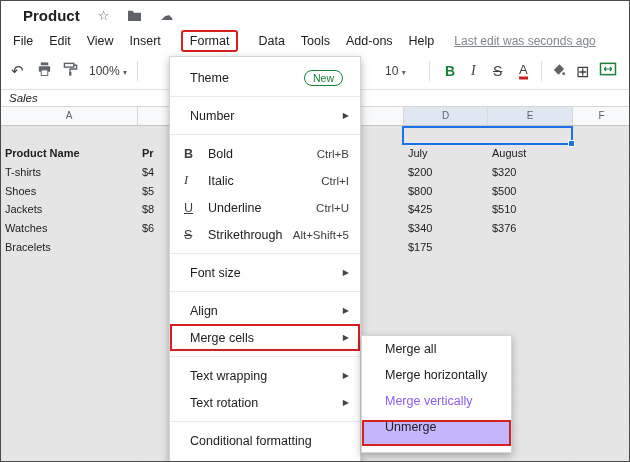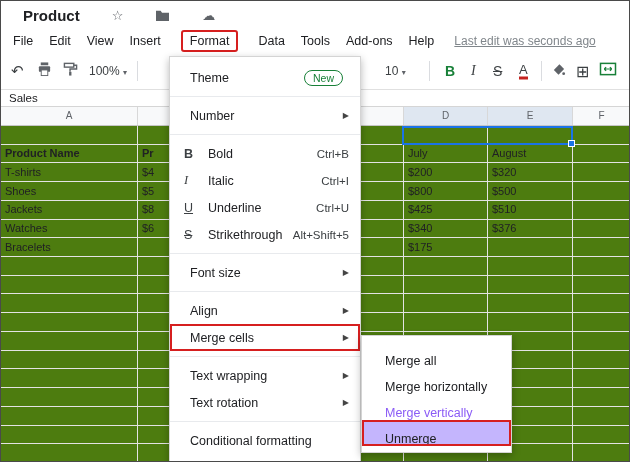--- a/index.html
+++ b/index.html
@@ -1,21 +1,21 @@
 <!DOCTYPE html>
 <html style="--highlight-red: #d61f1f; --accent-green: #188038; --selection-blue: #1a73e8;"><head>
 <meta charset="utf-8">
 <style>
   * { margin:0; padding:0; box-sizing:border-box; }
   html,body { width:630px; height:462px; overflow:hidden; background:#fff;
               font-family:"Liberation Sans", sans-serif; color:#202124; }
   .screen { position:absolute; inset:0; width:630px; height:462px; border:1px solid #4a4a4a; background:#fff; overflow:hidden; }
 
   
-  .titlebar { position:absolute; top:0; left:0; right:0; height:28px; display:flex; align-items:center; padding-left:22px;gap:14px; }
+  .titlebar { position:absolute; top:0; left:0; right:0; height:28px; display:flex; align-items:center; padding-left:22px; }
   .doc-title { font-size:15px; font-weight:bold; }
   .tb-ic { color:#5f6368; font-size:13px; margin-left:18px; display:inline-flex; align-items:center; }
 
   
   .menubar { position:absolute; top:28px; left:0; right:0; height:24px; display:flex; align-items:center; padding-left:4px; font-size:12.5px; }
   .mb-item { padding:3px 8px; border-radius:3px; }
   .mb-item.boxed { border:2px solid var(--highlight-red,#d61f1f); padding:2px 7px; margin:0 12px; }
   .last-edit { margin-left:12px; font-size:12px; color:#80868b; text-decoration:underline; }
 
   
@@ -25,29 +25,29 @@
   .t-sep { width:1px; height:20px; background:#dadce0; }
   .t-zoom { font-size:12px; }
   .t-caret { font-size:8px; color:#5f6368; }
   .tg-bold { font-weight:bold; color:var(--accent-green,#188038); font-size:14px; }
   .tg-italic { font-style:italic; font-size:14px; font-family:"Liberation Serif",serif; }
   .tg-strike { text-decoration:line-through; font-size:14px; }
   .tg-color { font-size:13px; border-bottom:3px solid #c5221f; line-height:14px; }
 
   
   .formula-bar { position:absolute; top:88px; left:0; right:0; height:18px; border-top:1px solid #e0e0e0; border-bottom:1px solid #d5d5d5; display:flex; align-items:center; }
-  .name-box { font-size:11.5px; padding-left:8px; color:#202124; }
+  .name-box { font-size:11.5px; padding-left:8px; color:#202124;font-style:italic; }
 
   
   .col-headers { position:absolute; top:106px; left:0; right:0; height:19px; display:flex; background:#f8f9fa; border-bottom:1px solid #c6c6c6; }
   .ch { flex:none; text-align:center; font-size:10px; color:#5f6368; line-height:18px; border-right:1px solid #d8d8d8; }
   .ch.sel { background:#dfe7f1; }
 
   
-  .grid { position:absolute; top:125px; left:0; width:630px; height:337px; background:#4d7c0f; }
+  .grid { position:absolute; top:125px; left:0; width:630px; height:337px; background:#e5e5e5; }
   .row { display:flex; height:18.72px; border-bottom:1px solid #e3e3e3; }
   .c { flex:none; font-size:11px; padding:2.5px 0 0 4px; white-space:nowrap; overflow:hidden; }
   .ca{width:137px;} .cb{width:133px;} .cc{width:133px;} .cd{width:84px;} .ce{width:85px;} .cf{width:58px;}
   .hdr .ca, .hdr .cb { font-weight:bold; }
   .vline { position:absolute; top:0; bottom:0; width:1px; background:#e3e3e3; }
   .sel-box { position:absolute; left:401px; top:0; width:171px; height:19px; border:2px solid var(--selection-blue,#1a73e8); }
   .fill-handle { position:absolute; right:-4px; bottom:-4px; width:7px; height:7px; background:var(--selection-blue,#1a73e8); border:1px solid #fff; }
 
   
   .format-menu { position:absolute; left:168px; top:55px; width:192px; bottom:-20px; background:#fff; border:1px solid #d4d4d4; box-shadow:0 3px 8px rgba(0,0,0,.28); padding-top:7px; z-index:50; }
@@ -57,21 +57,21 @@
   .micon.b{font-weight:bold;} .micon.i{font-style:italic; font-family:"Liberation Serif",serif;}
   .micon.u{text-decoration:underline;} .micon.s{text-decoration:line-through;}
   .sc { margin-left:auto; font-size:11.5px; color:#3c4043; }
   .arrow { margin-left:auto; font-size:8px; color:#444; }
   .badge { margin-left:auto; margin-right:6px; border:1.5px solid var(--accent-green,#188038); color:var(--accent-green,#188038); font-size:10.5px; padding:1px 8px; border-radius:8px; }
   .m-div { height:1px; background:#e8eaed; margin:5px 0; }
   .mi.red-boxed { outline:2px solid var(--highlight-red,#d61f1f); outline-offset:-2px; }
 
   
   .merge-submenu { position:absolute; left:360px; top:334px; width:151px; background:#fff; border:1px solid #d4d4d4; box-shadow:0 3px 8px rgba(0,0,0,.28); padding:6px 0; z-index:60; }
-  .smi { height:26px; display:flex; align-items:flex-end; padding:0 12px 0 23px; font-size:12.5px; }
+  .smi { height:26px; display:flex; align-items:flex-start; padding:0 12px 0 23px; font-size:12.5px; }
   .smi.disabled { color:#8b5cf6; }
   .smi.hover { background:#c4b5fd; }
   .smi.red-boxed { outline:2px solid var(--highlight-red,#d61f1f); outline-offset:-2px; }
 </style>
 </head>
 <body>
 
 <div class="screen">
 
   <div class="titlebar">

